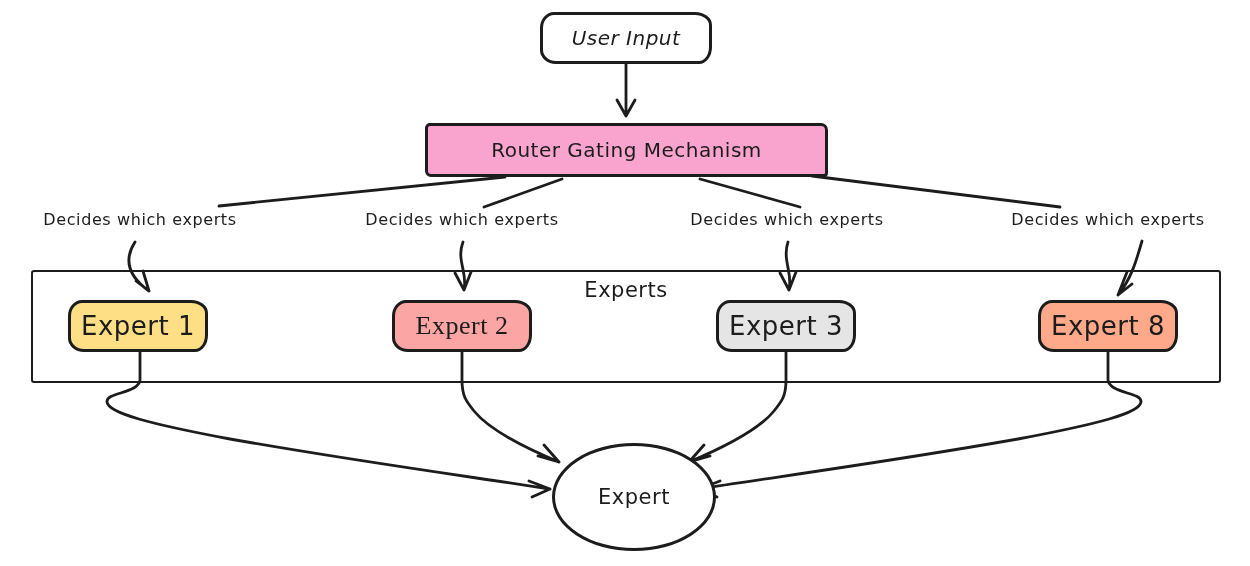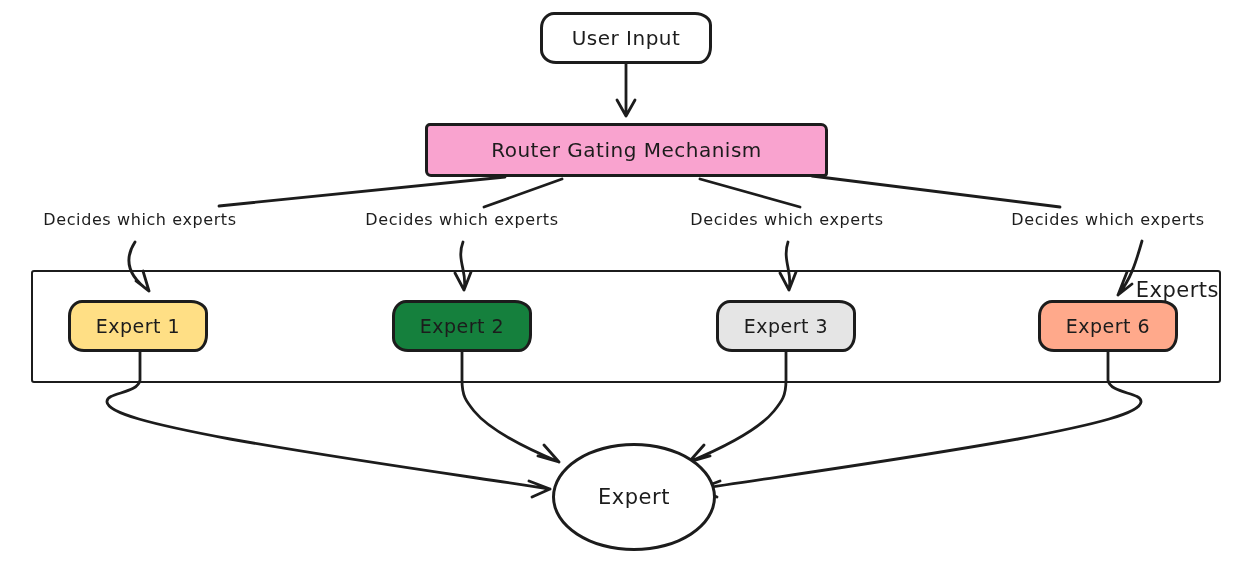--- a/index.html
+++ b/index.html
@@ -13,29 +13,29 @@
     fill:none; stroke:#1c1c1c; stroke-width:2.8;
     stroke-linecap:round; stroke-linejoin:round;
   }
   .node {
     position:absolute; box-sizing:border-box; z-index:2;
     display:flex; align-items:center; justify-content:center;
     border:3px solid #1c1c1c; background:#ffffff;
     font-size:20px; letter-spacing:0.5px; white-space:nowrap;
   }
   .rounded { border-radius:14px 17px 13px 16px / 16px 13px 17px 14px; }
-  .node-user-input { left:540px; top:12px; width:172px; height:52px; }
+  .node-user-input { left:540px; top:12px; width:172px; height:52px;font-style:italic; }
   .node-router { left:425px; top:123px; width:403px; height:54px; border-radius:5px 7px 4px 6px; }
   .group-experts {
     left:31px; top:270px; width:1190px; height:113px; z-index:1;
     background:transparent; border-width:2.5px; border-radius:3px;
-    align-items:flex-start; justify-content:flex-end;
+    align-items:flex-start; justify-content:center;
   }
   .group-label { margin-top:6px; font-size:21px; }
-  .expert { top:300px; width:140px; height:52px; font-size:19px; }
+  .expert { top:300px; width:140px; height:52px; font-size:26px; }
   .expert-1 { left:68px; }
   .expert-2 { left:392px; }
   .expert-3 { left:716px; }
   .expert-4 { left:1038px; }
   .node-output {
     left:552px; top:443px; width:164px; height:108px;
     border-radius:50%; font-size:21px;
   }
   .edge-label {
     position:absolute; top:210px; z-index:2; width:280px;
@@ -85,27 +85,27 @@
   <div class="edge-label edge-label-3">Decides which experts</div>
   <div class="edge-label edge-label-4">Decides which experts</div>
 
   <div class="node group-experts">
     <span class="group-label">Experts</span>
   </div>
 
   <div class="node rounded expert expert-1" style="background-color: rgb(255, 223, 133);">
     <span>Expert 1</span>
   </div>
-  <div class="node rounded expert expert-2" style="background-color: #15803d;">
+  <div class="node rounded expert expert-2" style="background-color: #fca5a5; font-family: Liberation Serif, serif;">
     <span>Expert 2</span>
   </div>
   <div class="node rounded expert expert-3" style="background-color: #e5e5e5;">
     <span>Expert 3</span>
   </div>
   <div class="node rounded expert expert-4" style="background-color: rgb(255, 169, 139);">
-    <span>Expert 6</span>
+    <span>Expert 8</span>
   </div>
 
   <div class="node node-output">
     <span>Expert</span>
   </div>
 
 </div>
 
 </body></html>

